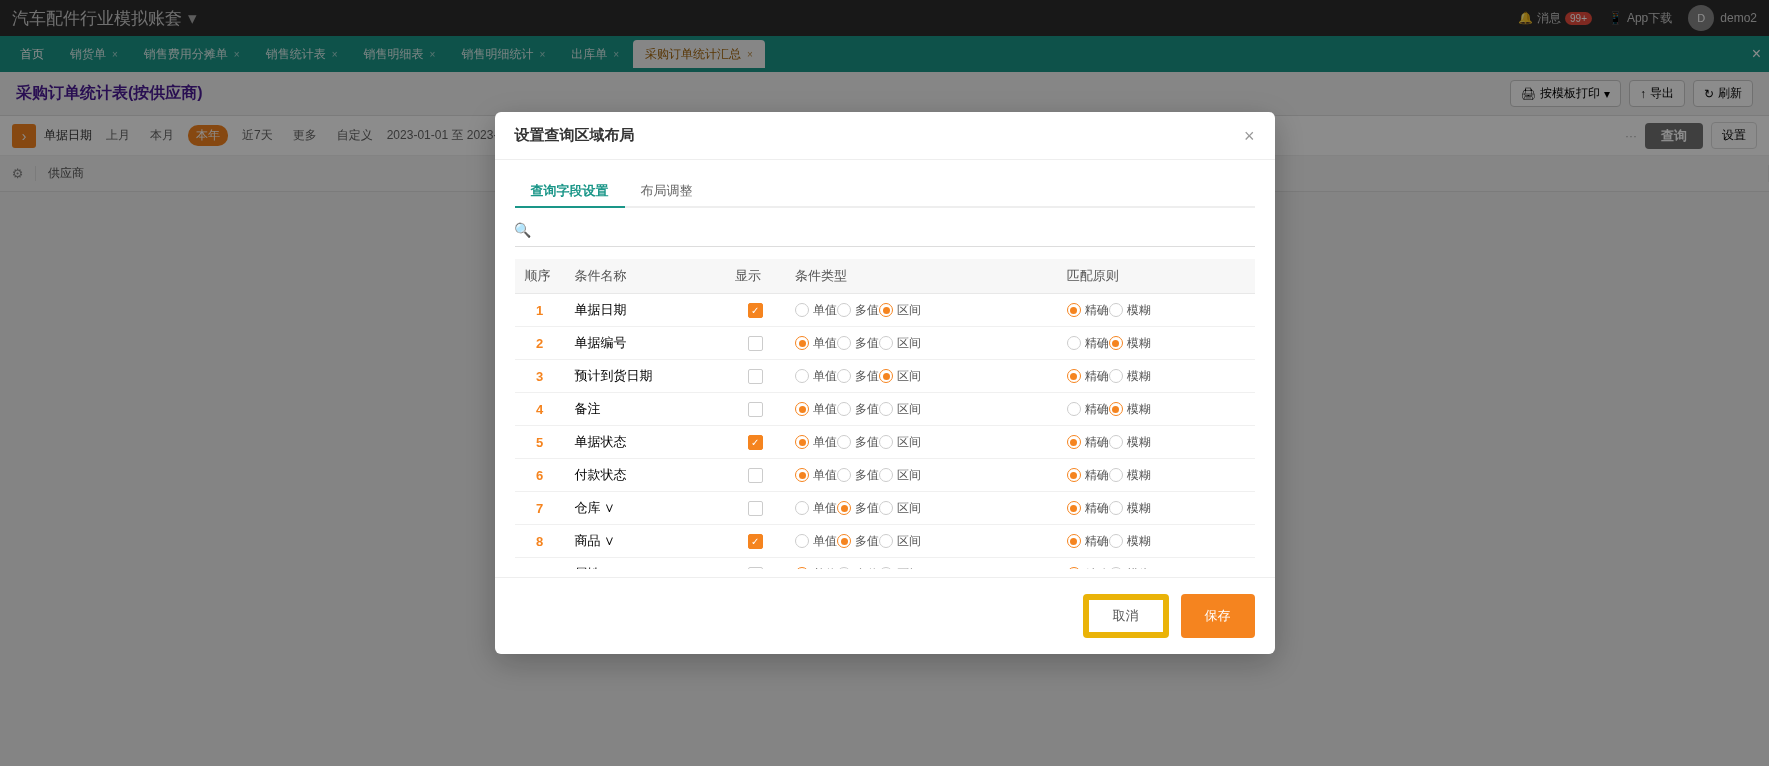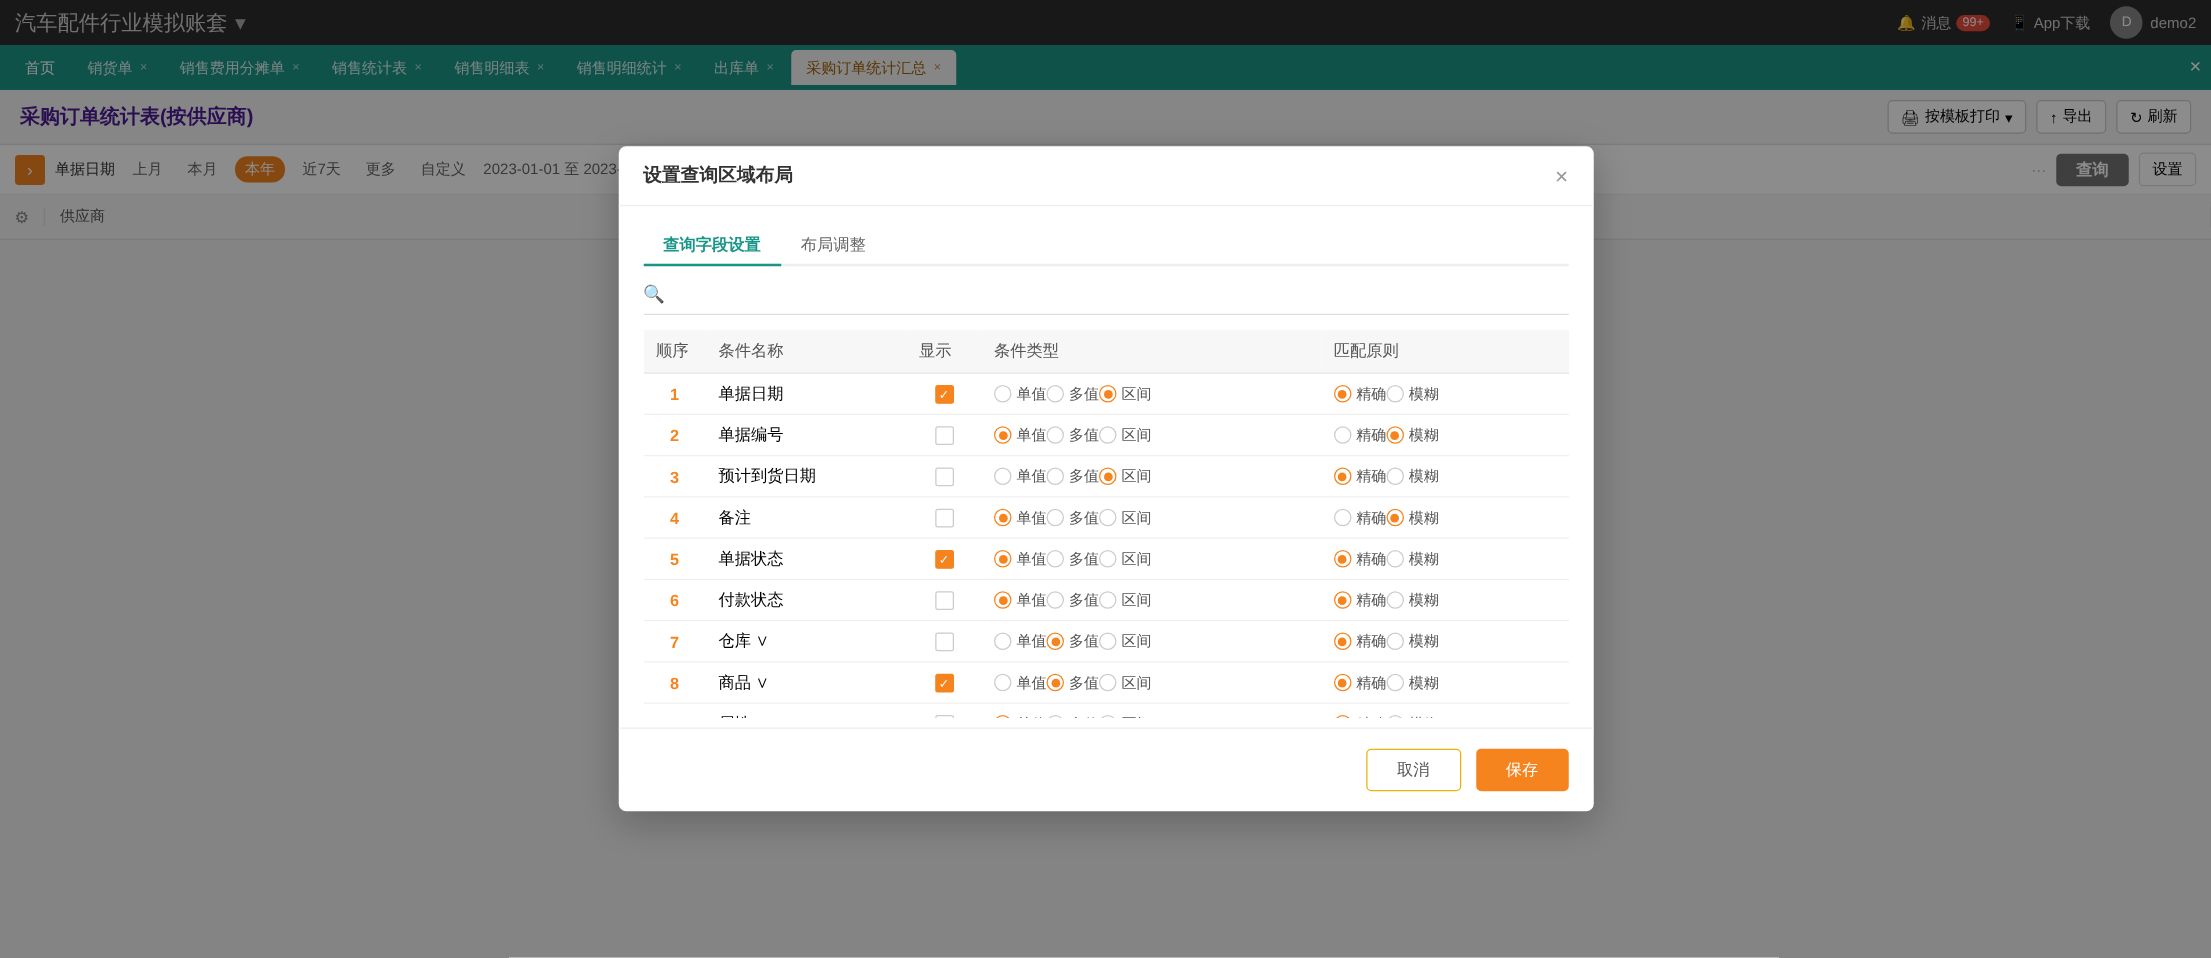--- a/index.html
+++ b/index.html
@@ -224,21 +224,21 @@
     
     .modal-footer {
       display: flex;
       justify-content: flex-end;
       gap: 12px;
       padding: 16px 20px;
       border-top: 1px solid #eee;
       margin-top: 8px;
     }
     .btn-cancel {
-      border: 1px solid #eab308;
+      border: 6px solid #eab308;
       background: white;
       padding: 7px 24px;
       border-radius: 4px;
       cursor: pointer;
       font-size: 13px;
       color: #555;
     }
     .btn-save {
       background: #f5841f;
       color: white;

